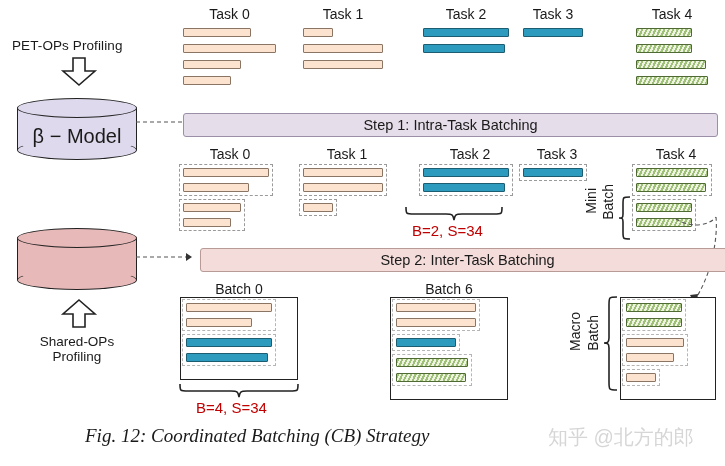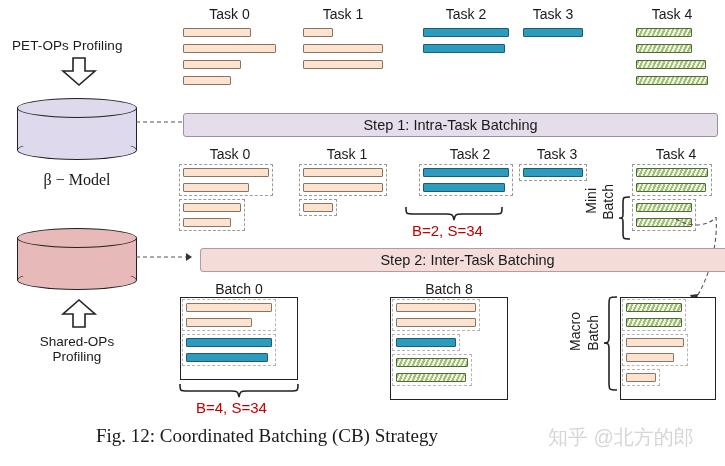--- a/index.html
+++ b/index.html
@@ -28,21 +28,21 @@
   .step{box-sizing:border-box;height:24px;border:1px solid #8e8294;border-radius:3px;
         display:flex;align-items:center;justify-content:center;font-size:14.5px;}
   .step.s1{background:#e6ddea;border-color:#9a8fa6;}
   .step.s2{background:#f3dcd9;border-color:#b89a96;}
   
   .cyl{position:absolute;}
   .cyl .body{position:absolute;left:0;right:0;top:10px;bottom:10px;border-left:1.6px solid #222;border-right:1.6px solid #222;}
   .cyl .top{position:absolute;left:0;top:0;width:100%;height:20px;border:1.6px solid #222;border-radius:50%;box-sizing:border-box;}
   .cyl .bot{position:absolute;left:0;bottom:0;width:100%;height:20px;border:1.6px solid #222;border-radius:50%;box-sizing:border-box;border-top-color:transparent;}
   .cyl .txt{position:absolute;left:0;right:0;top:50%;transform:translateY(-50%);
-            text-align:center;font-family:Liberation Serif, serif;font-size:16px;white-space:nowrap;margin-top:44px;}
+            text-align:center;font-family:Liberation Sans, sans-serif;font-size:20px;white-space:nowrap;}
   .cyl.beta .body{background:#ded9ec;} .cyl.beta .top{background:#ded9ec;} .cyl.beta .bot{background:#ded9ec;}
   .cyl.alpha .body{background:#e8b9b9;} .cyl.alpha .top{background:#e8b9b9;} .cyl.alpha .bot{background:#e8b9b9;}
   svg{overflow:visible;display:block;}
 </style>
 </head>
 <body>
 
 <div class="abs lbl" style="left:12px;top:38px;">PET-OPs Profiling</div>
 
 <svg class="abs" style="left:62px;top:58px;" width="34" height="28">
@@ -156,21 +156,21 @@
 
 <div id="row-inter">
     <div class="abs task-lbl" style="left:189px;top:281px;width:100px;">Batch 0</div>
     <div class="abs sbox" style="left:180px;top:297px;width:118px;height:83px;"></div>
     <div class="abs dbox2" style="left:182px;top:299px;width:94px;height:32px;"></div>
     <div class="bar peach abs" style="position:absolute;left:186px;top:303px;width:86px;"></div>
     <div class="bar peach abs" style="position:absolute;left:186px;top:318px;width:66px;"></div>
     <div class="abs dbox2" style="left:182px;top:334px;width:94px;height:32px;"></div>
     <div class="bar blue abs" style="position:absolute;left:186px;top:338px;width:86px;"></div>
     <div class="bar blue abs" style="position:absolute;left:186px;top:353px;width:82px;"></div>
-    <div class="abs task-lbl" style="left:399px;top:281px;width:100px;">Batch 8</div>
+    <div class="abs task-lbl" style="left:399px;top:281px;width:100px;">Batch 6</div>
     <div class="abs sbox" style="left:390px;top:297px;width:118px;height:103px;"></div>
     <div class="abs dbox2" style="left:392px;top:299px;width:88px;height:32px;"></div>
     <div class="bar peach abs" style="position:absolute;left:396px;top:303px;width:80px;"></div>
     <div class="bar peach abs" style="position:absolute;left:396px;top:318px;width:80px;"></div>
     <div class="abs dbox2" style="left:392px;top:334px;width:68px;height:17px;"></div>
     <div class="bar blue abs" style="position:absolute;left:396px;top:338px;width:60px;"></div>
     <div class="abs dbox2" style="left:392px;top:354px;width:80px;height:32px;"></div>
     <div class="bar green abs" style="position:absolute;left:396px;top:358px;width:72px;"></div>
     <div class="bar green abs" style="position:absolute;left:396px;top:373px;width:70px;"></div>
     <div class="abs task-lbl" style="left:618px;top:281px;width:100px;margin-top:48px;">Batch 2</div>
@@ -189,14 +189,14 @@
   <path d="M2,0 C2,7 2,7 10,7 L53,7 C60,7 60,8 61,13 C62,8 62,7 69,7 L112,7 C120,7 120,7 120,0" stroke="#222" stroke-width="1.6" fill="none"></path>
 </svg>
 <div class="abs bs-lbl" style="left:196px;top:399px;">B=4, S=34</div>
 
 <div class="abs vert" style="left:567px;top:312px;">Macro</div>
 <div class="abs vert" style="left:585px;top:315px;">Batch</div>
 <svg class="abs" style="left:604px;top:296px;" width="14" height="96">
   <path d="M13,1 C5,1 5,1 5,9 L5,42 C5,47 3,47 0,47 C3,47 5,47 5,52 L5,86 C5,94 5,94 13,94" stroke="#222" stroke-width="1.6" fill="none"></path>
 </svg>
 
-<div class="abs caption" style="left:96px;top:425px;">Fig. 12: Coordinated Batching (CB) Strategy</div>
+<div class="abs caption" style="left:85px;top:425px;font-style:italic;">Fig. 12: Coordinated Batching (CB) Strategy</div>
 <div class="abs watermark" style="left:548px;top:424px;">知乎 @北方的郎</div>
 
 </body></html>

